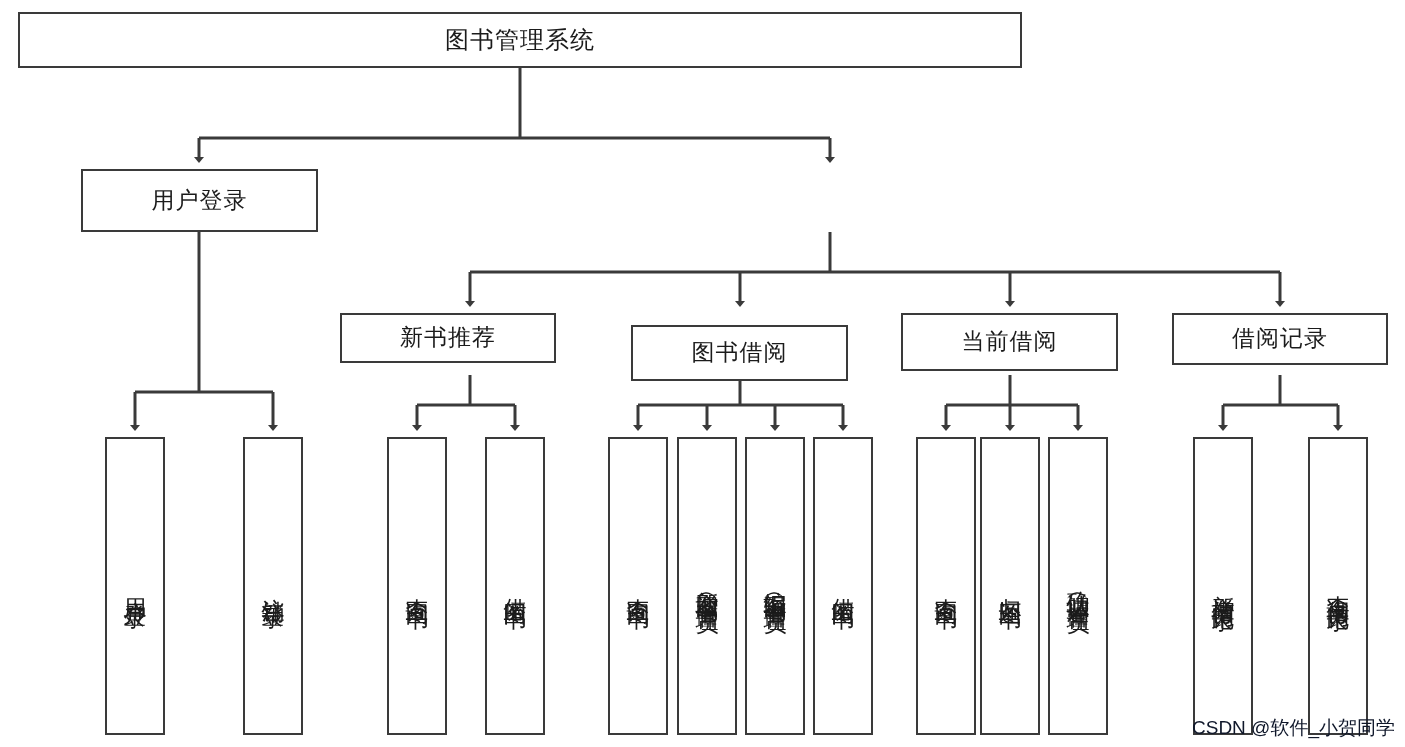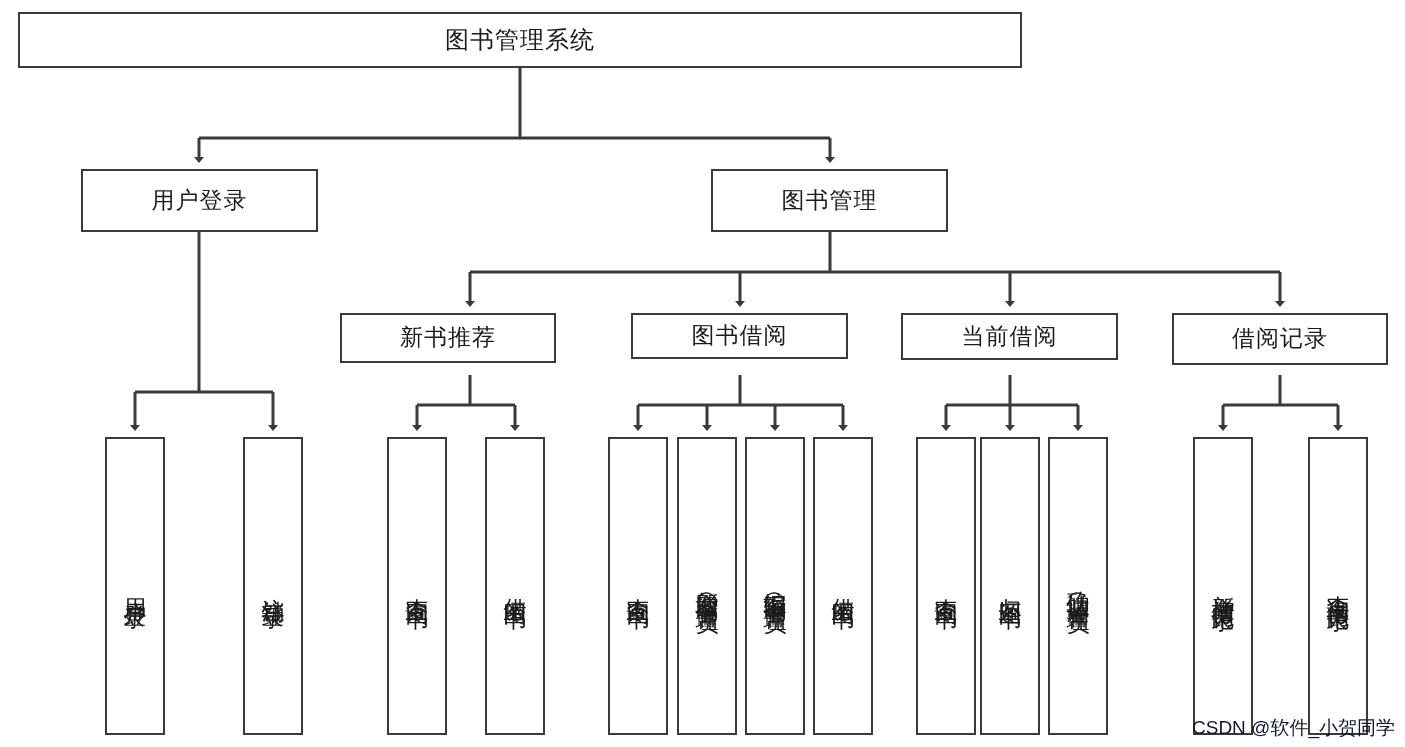--- a/index.html
+++ b/index.html
@@ -132,33 +132,30 @@
   </svg>
 
   <div class="node horiz root" style="left:18px; top:12px; width:1004px; height:56px;">
     <span class="lbl">图书管理系统</span>
   </div>
 
   <div class="node horiz" style="left:81px; top:169px; width:237px; height:63px;">
     <span class="lbl">用户登录</span>
   </div>
 
-  <div class="node horiz" style="left:711px; top:169px; width:237px; height:63px;">
-    <span class="lbl">图书管理</span>
-  </div>
 
   <div class="node horiz" style="left:340px; top:313px; width:216px; height:50px;">
     <span class="lbl">新书推荐</span>
   </div>
 
-  <div class="node horiz" style="left:631px; top:313px; width:217px; height:46px;">
+  <div class="node horiz" style="left:631px; top:325px; width:217px; height:56px;">
     <span class="lbl">图书借阅</span>
   </div>
 
-  <div class="node horiz" style="left:901px; top:313px; width:217px; height:47px;">
+  <div class="node horiz" style="left:901px; top:313px; width:217px; height:58px;">
     <span class="lbl">当前借阅</span>
   </div>
 
   <div class="node horiz" style="left:1172px; top:313px; width:216px; height:52px;">
     <span class="lbl">借阅记录</span>
   </div>
 
   <div class="node vert" style="left:105px; top:437px; width:60px; height:298px;">
     <span class="lbl">用户登录</span>
   </div>

